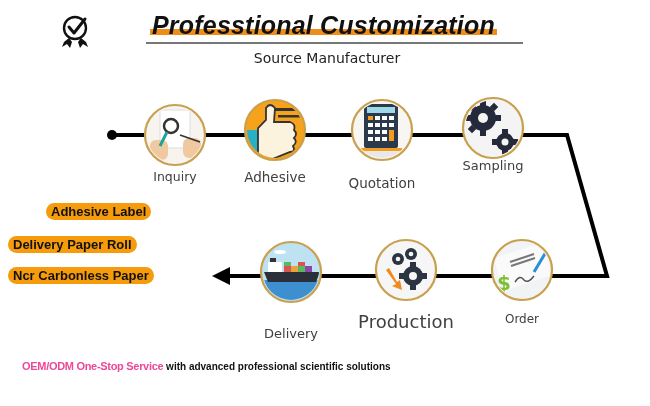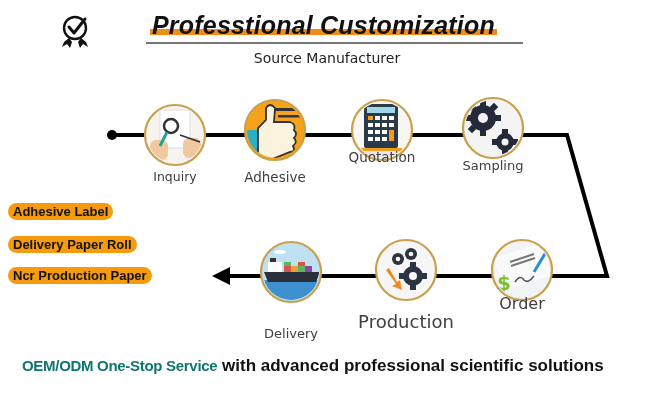--- a/index.html
+++ b/index.html
@@ -7,22 +7,22 @@
   .abs{position:absolute;}
   #badge{left:58px;top:14px;width:34px;height:36px;}
   #title{left:150px;top:11px;font-family:"Liberation Sans",sans-serif;font-weight:bold;font-size:25px;color:#111;letter-spacing:0.2px;white-space:nowrap;
     background:linear-gradient(to bottom,transparent 62%,#f08c1a 62%,#f08c1a 82%,transparent 82%);padding:0 2px;font-style:italic;}
   #title-rule{left:146px;top:42px;width:377px;height:2px;background:#777;}
   #subtitle{left:0;width:650px;top:50px;text-align:center;font-size:14px;color:#222;padding-left:2px;}
   #flow{left:0;top:0;width:650px;height:406px;}
   .node-label{font-size:12.5px;color:#404040;text-align:center;width:100px;white-space:nowrap;font-weight:500;}
   .tag{left:8px;background:#f59b0c;border-radius:9px;padding:1px 5px;font-family:"Liberation Sans",sans-serif;font-weight:bold;font-size:13px;color:#111;white-space:nowrap;}
   #footer{left:22px;top:356px;white-space:nowrap;font-family:"Liberation Sans",sans-serif;font-weight:bold;font-size:16px;}
-  #footer .hl{color:#0f766e;font-size:15px;letter-spacing:-0.3px;}
-  #footer .rest{color:#111;font-size:17px;}
+  #footer .hl{color:#ec4899;font-size:11px;letter-spacing:-0.3px;}
+  #footer .rest{color:#111;font-size:10px;}
 </style>
 </head>
 <body>
 
 <svg id="badge" class="abs" viewBox="0 0 34 36">
   <circle cx="17" cy="14" r="11" fill="none" stroke="#111" stroke-width="2.4"></circle>
   <path d="M11 13 L16 19 L27 5" fill="none" stroke="#111" stroke-width="3" stroke-linecap="round" stroke-linejoin="round"></path>
   <path d="M6 28 L11 24 L14 28 L12 34 L9 30 L4 33 Z" fill="#111"></path>
   <path d="M28 28 L23 24 L20 28 L22 34 L25 30 L30 33 Z" fill="#111"></path>
 </svg>
@@ -181,25 +181,25 @@
       <line x1="511" y1="266" x2="535" y2="258" stroke="#777" stroke-width="2"></line>
       <path d="M515 282 Q520 274 524 280 Q528 284 534 276" fill="none" stroke="#555" stroke-width="1.5"></path>
       <line x1="534" y1="272" x2="546" y2="252" stroke="#2a8fd8" stroke-width="3"></line>
       <text x="497" y="290" font-family="DejaVu Sans, sans-serif" font-weight="bold" font-size="20" fill="#7cbf32">$</text>
     </g>
   </g>
 </svg>
 
 <div class="abs node-label" style="left:125px;top:169px;">Inquiry</div>
 <div class="abs node-label" style="left:225px;top:169px;font-size:13.5px;">Adhesive</div>
-<div class="abs node-label" style="left:332px;top:149px;font-size:13.5px;">Quotation</div>
+<div class="abs node-label" style="left:332px;top:175px;font-size:13.5px;">Quotation</div>
 <div class="abs node-label" style="left:443px;top:158px;font-size:13px;">Sampling</div>
 <div class="abs node-label" style="left:241px;top:326px;font-size:13px;">Delivery</div>
 <div class="abs node-label" style="left:356px;top:311px;font-size:18px;">Production</div>
-<div class="abs node-label" style="left:472px;top:294px;font-size:16px;">Order</div>
-
-<div class="abs tag" style="top:203px;">Adhesive Label</div>
+<div class="abs node-label" style="left:472px;top:312px;font-size:12px;">Order</div>
+
+<div class="abs tag" style="top:203px;margin-left:38px;">Adhesive Label</div>
 <div class="abs tag" style="top:236px;">Delivery Paper Roll</div>
-<div class="abs tag" style="top:267px;">Ncr Production Paper</div>
+<div class="abs tag" style="top:267px;">Ncr Carbonless Paper</div>
 
 <div id="footer" class="abs">
   <span class="hl">OEM/ODM One-Stop Service</span><span class="rest"> with advanced professional scientific solutions</span>
 </div>
 
 </body></html>

